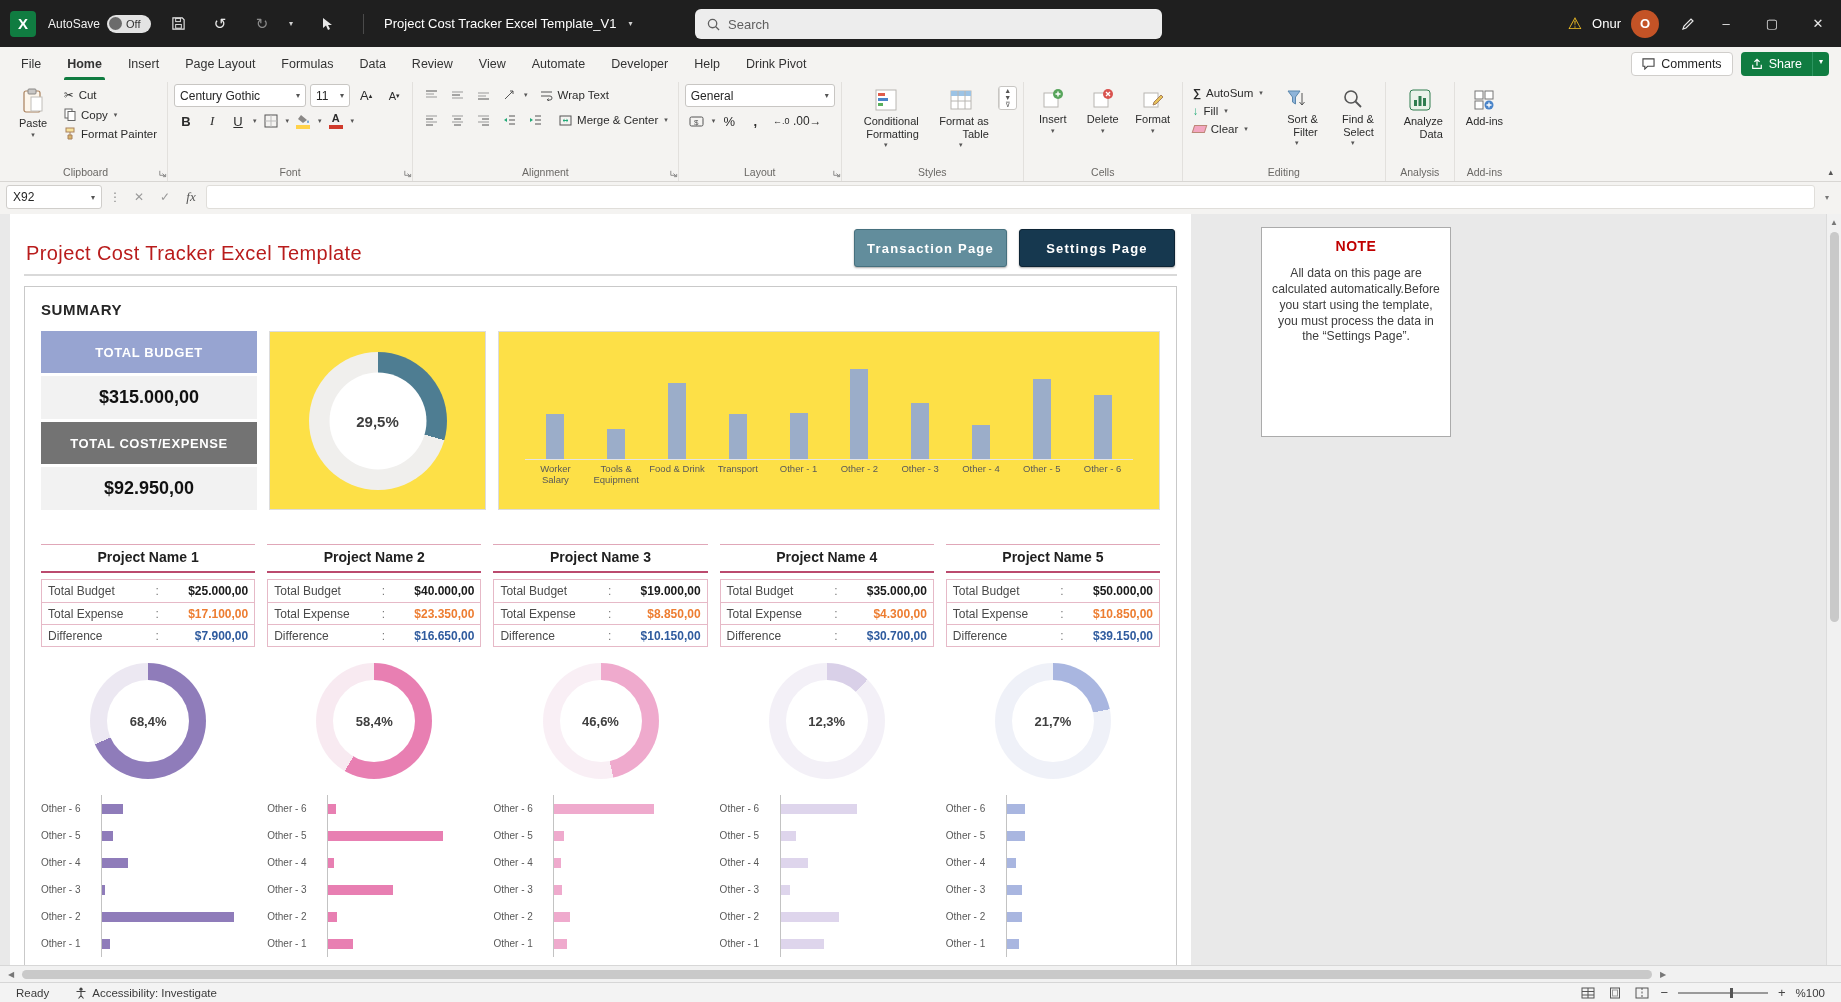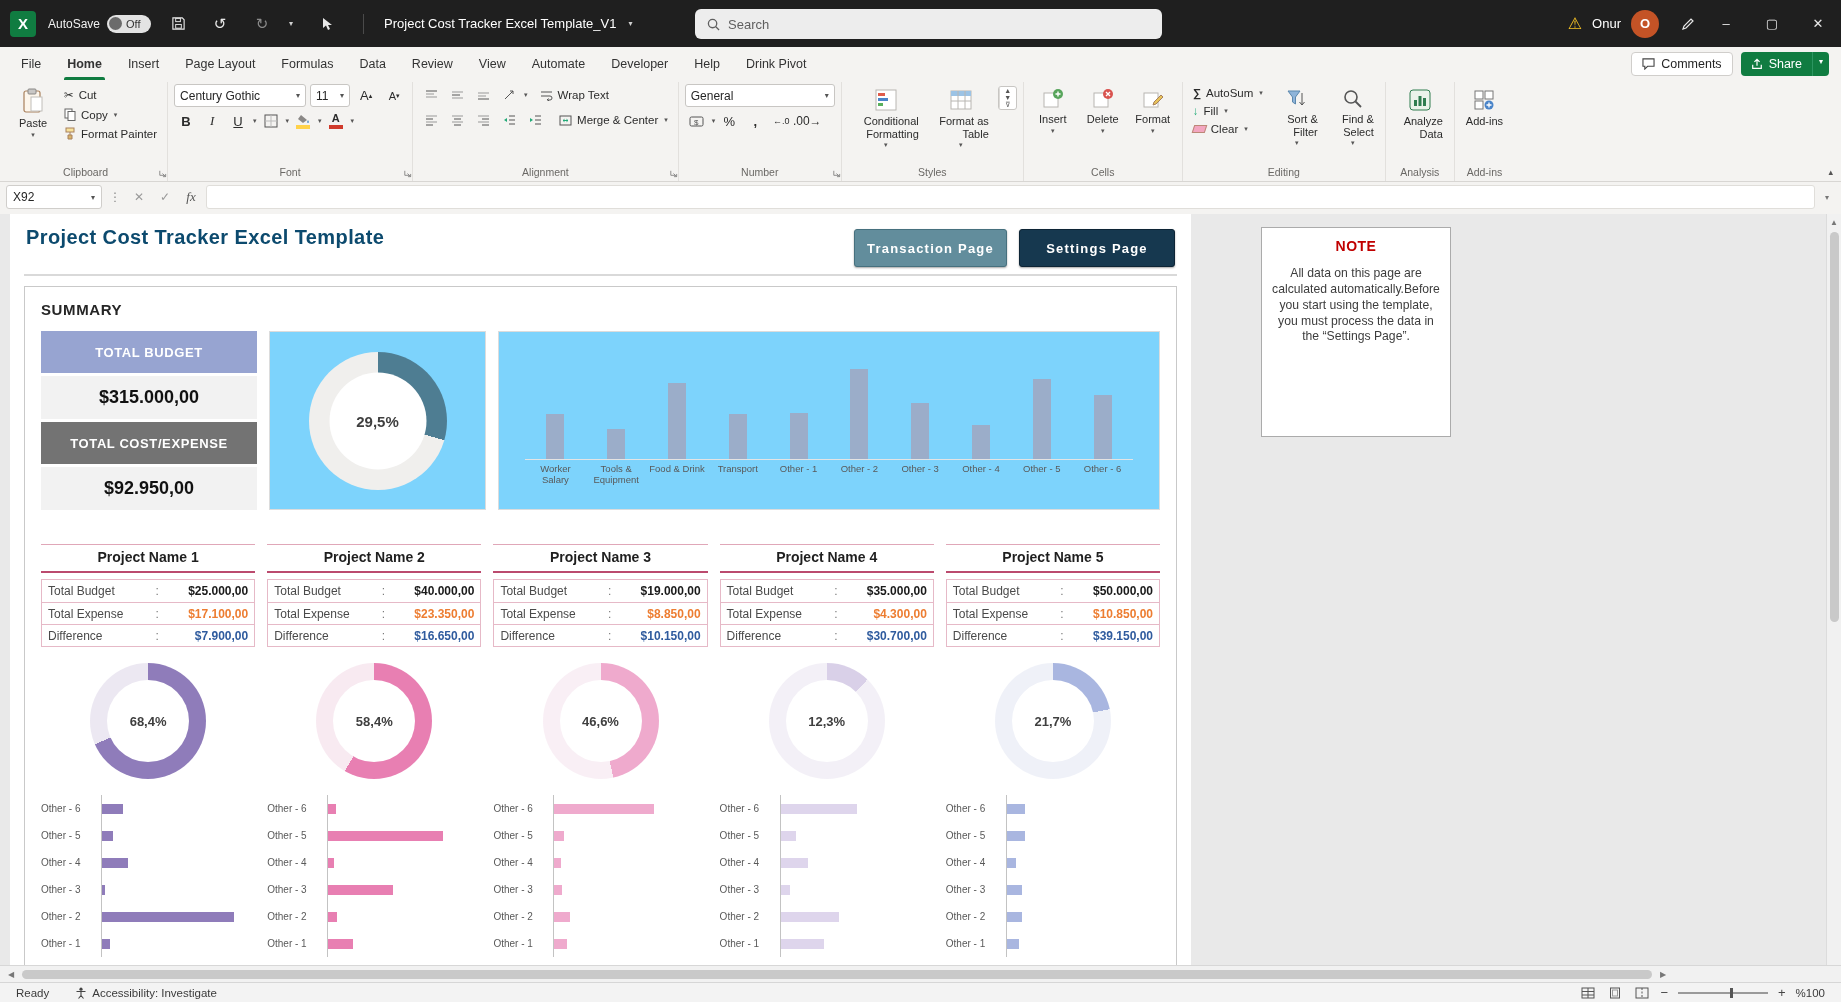--- a/index.html
+++ b/index.html
@@ -79,33 +79,33 @@
   .fb-dots { color:#8a8a8a; font-size:12px; padding:0 3px; }
   .fb-btn { width:22px; height:22px; display:flex; align-items:center; justify-content:center; color:#9a9a9a; font-size:12px; cursor:pointer; }
   .fb-fx { font-style:italic; font-family:"Liberation Serif", serif; color:#555; font-size:13px; }
   .fb-input { flex:1; height:24px; background:#fff; border:1px solid #e0deda; border-radius:3px; padding:0 8px; font-size:12px; }
   .fb-expand { color:#777; font-size:8px; padding:0 6px; }
 
   
   .sheet-area { height:751px; position:relative; background:#e9e9e9; overflow:hidden; flex:0 0 auto; }
   .dash { position:absolute; left:10px; top:0; width:1181px; height:760px; background:#fff; padding:0 14px; }
   .dash-head { position:relative; height:62px; border-bottom:2px solid #d9d9d9; }
-  .dash-title { position:absolute; left:2px; top:12px; font-size:20px; font-weight:bold; color:#0c4a6e; letter-spacing:.4px; }
+  .dash-title { position:absolute; left:2px; top:28px; font-size:20px; font-weight:normal; color:#b91c1c; letter-spacing:.4px; }
   .page-btn { position:absolute; top:15px; height:38px; border-radius:3px; color:#fff; font-size:13px; font-weight:bold; letter-spacing:1.2px; display:flex; align-items:center; justify-content:center; cursor:pointer; box-shadow:0 1px 2px rgba(0,0,0,.35); }
   .btn-transaction { right:170px; width:153px; background:#628d9c; border:1px solid #46707e; }
   .btn-settings { right:2px; width:156px; background:#16384f; border:1px solid #0d2435; }
   .panel { margin-top:10px; border:1px solid #c9c9c9; background:#fff; padding:14px 16px; height:680px; }
   .summary-h { font-size:15px; font-weight:bold; letter-spacing:.6px; color:#262626; }
   .sum-row { display:flex; gap:12px; margin-top:13px; height:179px; }
   .cards { width:216px; display:flex; flex-direction:column; gap:3px; }
   .card-hdr { height:42px; display:flex; align-items:center; justify-content:center; color:#fff; font-weight:bold; font-size:13px; letter-spacing:.6px; }
   .hdr-budget { background:#97a4d1; }
   .hdr-cost { background:#737373; }
   .card-val { flex:1; background:#f2f2f2; display:flex; align-items:center; justify-content:center; font-size:18px; font-weight:bold; color:#111; }
-  .card { border:1px solid #dcdcdc; background:#7dd3fc; }
+  .card { border:1px solid #dcdcdc; background:#fde047; }
   .donut-card { width:217px; display:flex; align-items:center; justify-content:center; }
   .vchart-card { flex:1; padding:14px 26px 4px 26px; }
 
   .donut { border-radius:50%; position:relative; }
   .donut .hole { position:absolute; background:#fff; border-radius:50%; left:50%; top:50%; transform:translate(-50%,-50%); display:flex; align-items:center; justify-content:center; }
   .donut-lg { width:138px; height:138px; }
   .donut-lg .hole { width:97px; height:97px; }
   .donut-sm { width:116px; height:116px; }
   .donut-sm .hole { width:82px; height:82px; }
   .donut-label { font-weight:bold; color:#3f3f3f; }
@@ -453,21 +453,21 @@
                 <text x="5" y="8.5" font-size="8" fill="#555">$</text>
               </svg>
             </span>
             <span class="mini-chev">▾</span>
           <span class="iconbtn">%</span>
           <span class="iconbtn" style="font-weight:bold">,</span>
           <span class="iconbtn" style="font-size:9px">←.0</span>
           <span class="iconbtn" style="font-size:12px">.00→</span>
         </div>
       </div>
-      <div class="rg-label">Number</div>
+      <div class="rg-label">Layout</div>
       <span class="launcher">
           <svg width="9" height="9" viewBox="0 0 10 10">
             <path d="M2 2 v5 h5 M5 5 l3.5 3.5 M8.5 5.5 v3 h-3" fill="none" stroke="#666"></path>
           </svg>
         </span>
     </div>
 
     <div class="rgroup">
       <div class="rg-body">
         <div class="bigbtn" style="max-width:76px">

